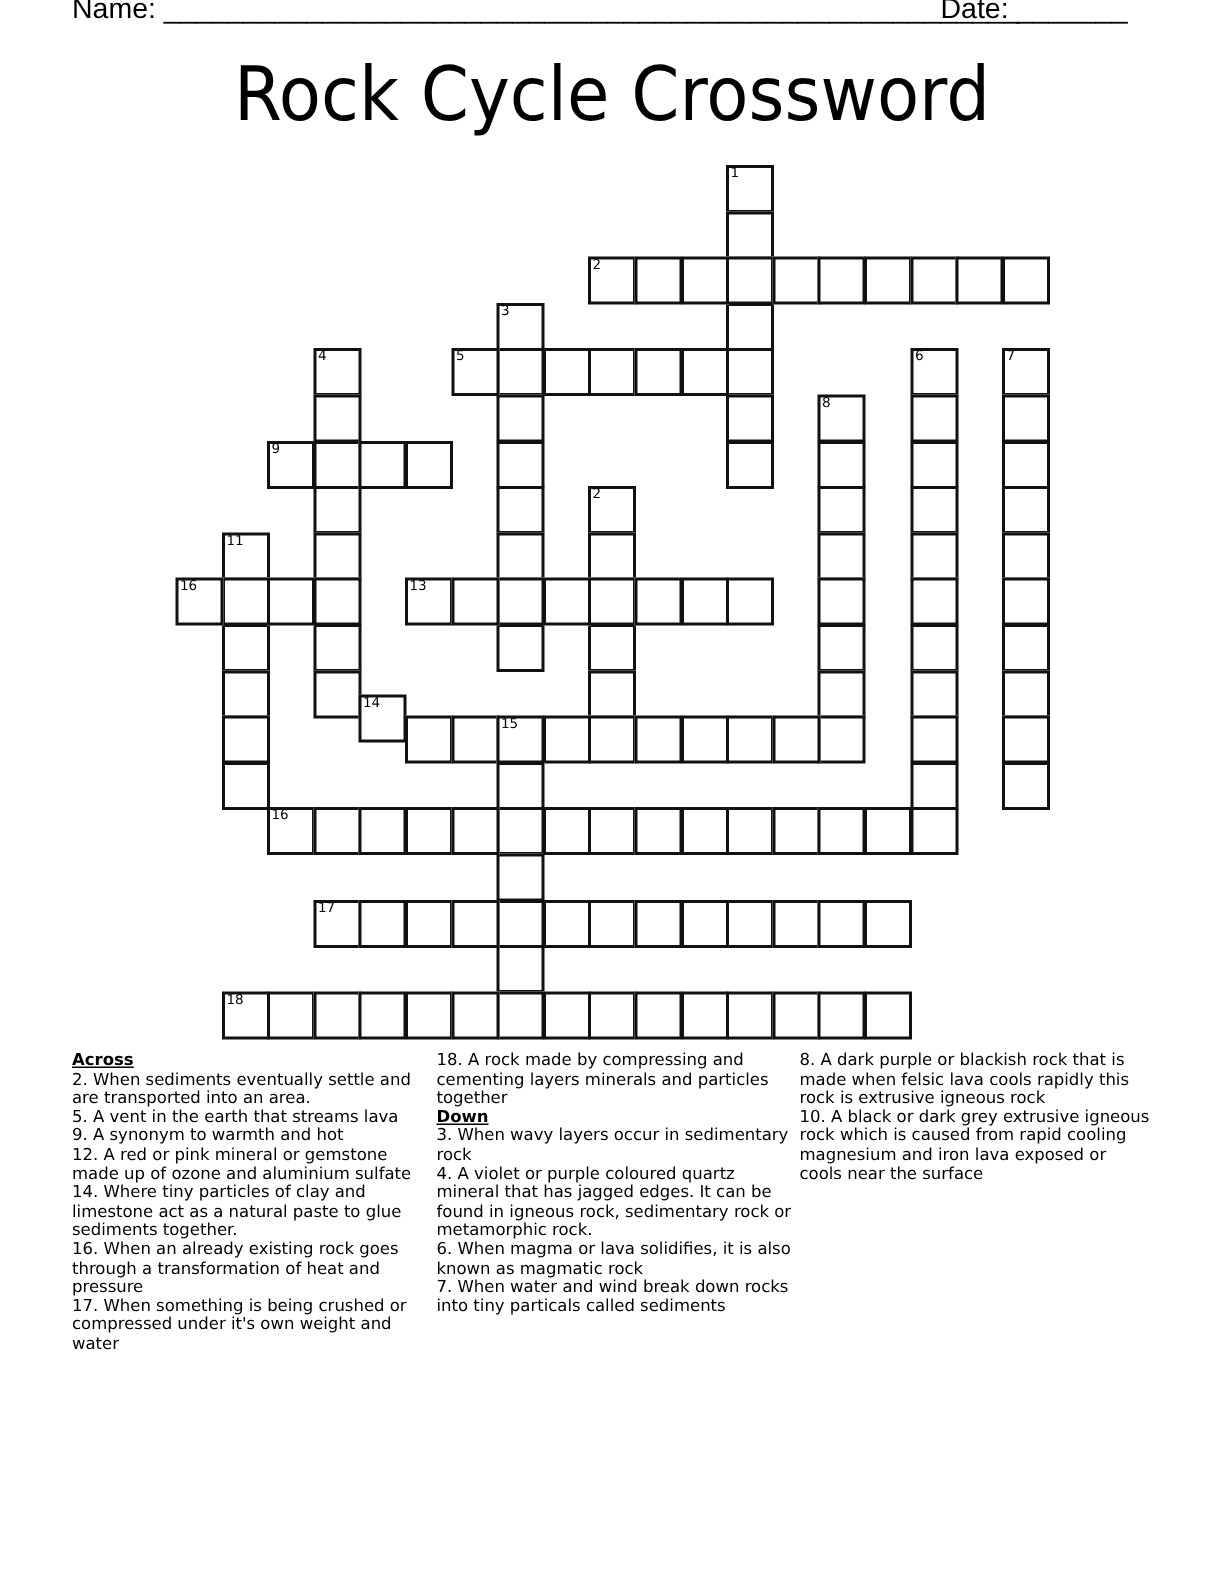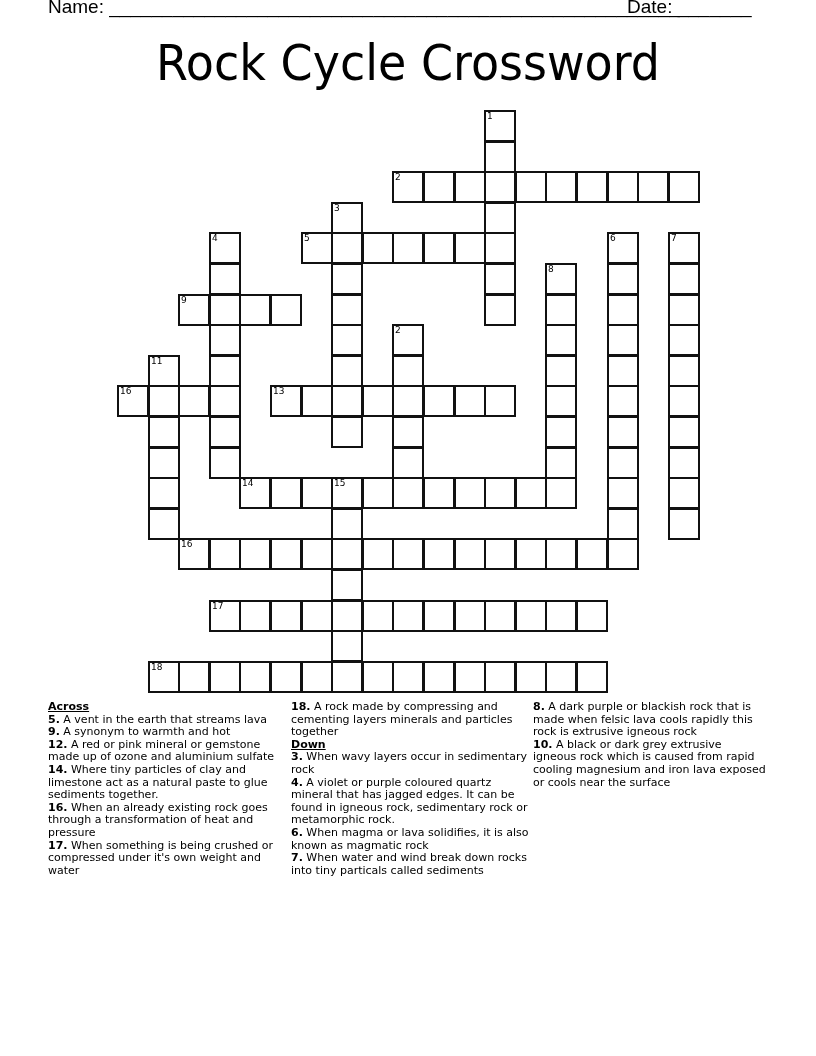--- a/index.html
+++ b/index.html
@@ -9,21 +9,21 @@
   .hdr-date { left:627px; }
   .title { position:absolute; top:34px; left:0; width:816px; text-align:center; font-family:"DejaVu Sans", sans-serif; font-size:50px; letter-spacing:0px; color:#000; transform:scaleX(0.92); transform-origin:center; }
   #grid { position:absolute; left:0; top:0; width:816px; height:700px; }
   .cell { position:absolute; box-sizing:border-box; width:32px; height:32px; border:2px solid #111; background:#fff; }
   .cell .num { position:absolute; left:1px; top:-1px; font-family:"DejaVu Sans", sans-serif; font-size:9px; color:#000; line-height:11px; }
   .clues { position:absolute; top:701px; font-family:"DejaVu Sans", sans-serif; font-size:11px; line-height:12.6px; color:#000; }
   .col1 { left:48px; width:236px; }
   .col2 { left:291px; width:238px; }
   .col3 { left:533px; width:235px; }
   .clue-head { font-weight:bold; text-decoration:underline; }
-  .clue b { font-weight:bold; }
+  .clue b { font-weight:normal; }
   .clue { margin:0; }
 </style>
 </head>
 <body>
 
 <div class="hdr hdr-name">Name: ______________________________________________________</div>
 <div class="hdr hdr-date">Date: _______</div>
 
 <div class="title">Rock Cycle Crossword</div>
 
@@ -136,21 +136,21 @@
     </div>
     <div class="cell" style="left: 178px; top: 385px;"></div>
     <div class="cell" style="left: 270px; top: 385px;">
       <span class="num">13</span>
     </div>
     <div class="cell" style="left: 301px; top: 385px;"></div>
     <div class="cell" style="left: 362px; top: 385px;"></div>
     <div class="cell" style="left: 423px; top: 385px;"></div>
     <div class="cell" style="left: 454px; top: 385px;"></div>
     <div class="cell" style="left: 484px; top: 385px;"></div>
-    <div class="cell" style="left: 239px; top: 477px;">
+    <div class="cell" style="left: 239px; top: 463px;">
       <span class="num">14</span>
     </div>
     <div class="cell" style="left: 270px; top: 477px;"></div>
     <div class="cell" style="left: 301px; top: 477px;"></div>
     <div class="cell" style="left: 331px; top: 477px;">
       <span class="num">15</span>
     </div>
     <div class="cell" style="left: 362px; top: 477px;"></div>
     <div class="cell" style="left: 423px; top: 477px;"></div>
     <div class="cell" style="left: 454px; top: 477px;"></div>
@@ -204,20 +204,21 @@
     <div class="cell" style="left: 423px; top: 661px;"></div>
     <div class="cell" style="left: 454px; top: 661px;"></div>
     <div class="cell" style="left: 484px; top: 661px;"></div>
     <div class="cell" style="left: 515px; top: 661px;"></div>
     <div class="cell" style="left: 545px; top: 661px;"></div>
     <div class="cell" style="left: 576px; top: 661px;"></div>
   </div>
 
 <div class="clues col1">
   <div class="clue-head">Across</div>
+  <p class="clue"><b>2.</b><span> When sediments eventually settle and are transported into an area.</span></p>
   <p class="clue"><b>5.</b><span> A vent in the earth that streams lava</span></p>
   <p class="clue"><b>9.</b><span> A synonym to warmth and hot</span></p>
   <p class="clue"><b>12.</b><span> A red or pink mineral or gemstone made up of ozone and aluminium sulfate</span></p>
   <p class="clue"><b>14.</b><span> Where tiny particles of clay and limestone act as a natural paste to glue sediments together.</span></p>
   <p class="clue"><b>16.</b><span> When an already existing rock goes through a transformation of heat and pressure</span></p>
   <p class="clue"><b>17.</b><span> When something is being crushed or compressed under it's own weight and water</span></p>
 </div>
 
 <div class="clues col2">
   <p class="clue"><b>18.</b><span> A rock made by compressing and cementing layers minerals and particles together</span></p>

